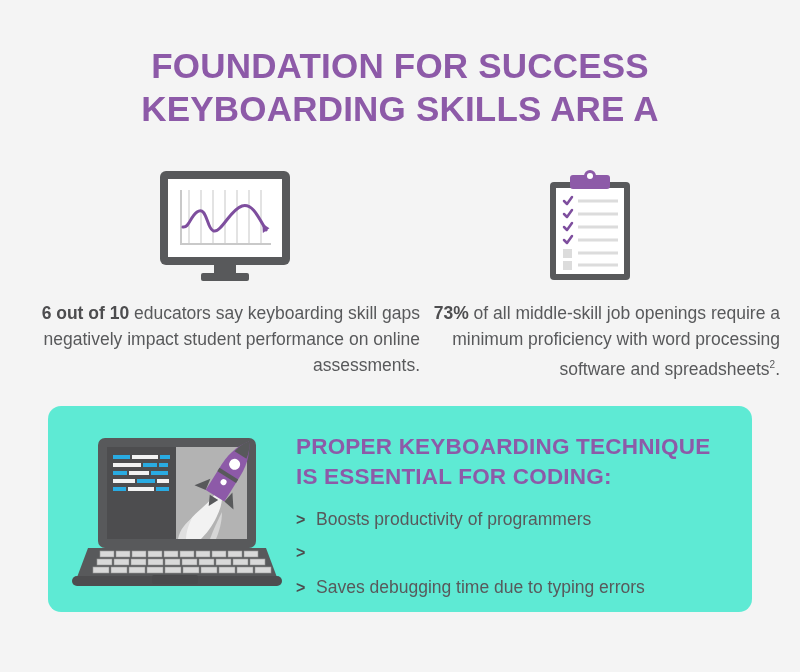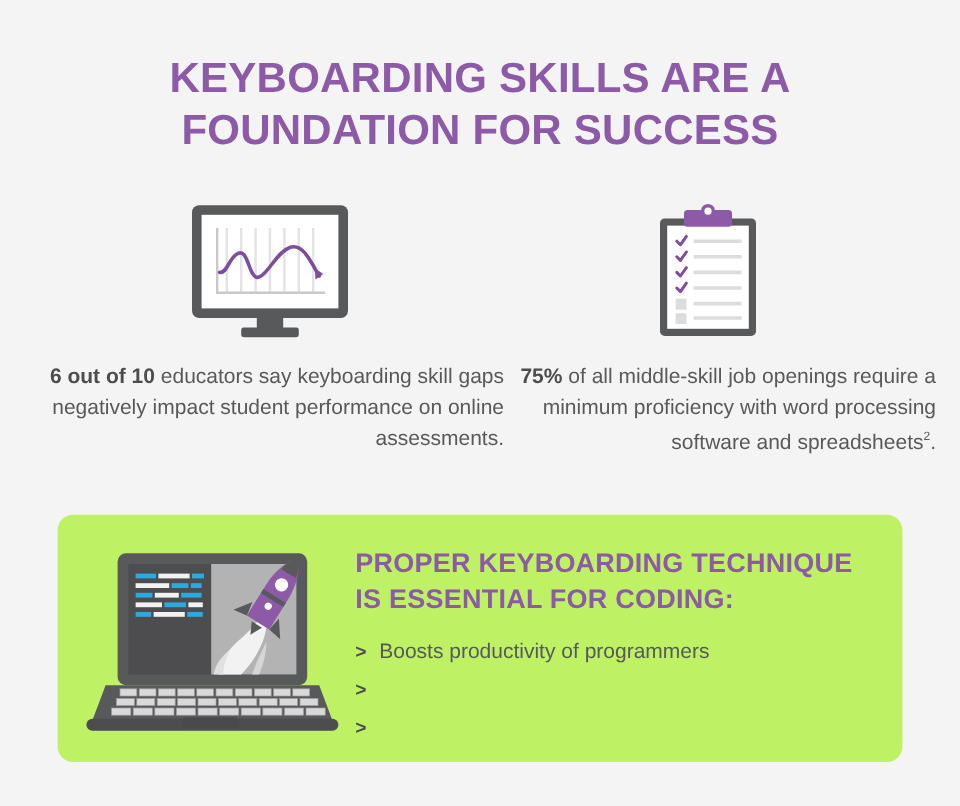--- a/index.html
+++ b/index.html
@@ -55,24 +55,24 @@
     line-height: 26px;
     color: #58595b;
   }
   .stat-text b { font-weight: bold; color: #4d4d4f; }
   .stat-text sup { font-size: 10px; vertical-align: super; }
 
   
   .panel {
     position: absolute;
     left: 48px;
-    top: 429px;
+    top: 406px;
     width: 704px;
     height: 206px;
-    background: #bef264;
+    background: #5eead4;
     border-radius: 13px;
   }
   .panel-laptop {
     position: absolute;
     left: 12px;
     top: 22px;
     width: 230px;
     height: 165px;
   }
   .panel-content {
@@ -110,22 +110,22 @@
     color: #58595b;
     text-align: right;
   }
 
   svg { display: block; }
 </style>
 </head>
 <body>
 
 <div class="title-block">
+  <div class="title-line">FOUNDATION FOR SUCCESS</div>
   <div class="title-line">KEYBOARDING SKILLS ARE A</div>
-  <div class="title-line">FOUNDATION FOR SUCCESS</div>
 </div>
 
 <div class="col col-left">
   <div class="icon-wrap">
     <svg width="132" height="115" viewBox="0 0 132 115">
 
       <rect x="55" y="92" width="22" height="13" fill="#58595b"></rect>
       <rect x="42" y="103" width="48" height="8" rx="2" fill="#58595b"></rect>
 
       <rect x="1" y="1" width="130" height="94" rx="6" fill="#58595b"></rect>
@@ -178,21 +178,21 @@
         <line x1="36" y1="31" x2="76" y2="31"></line>
         <line x1="36" y1="44" x2="76" y2="44"></line>
         <line x1="36" y1="57" x2="76" y2="57"></line>
         <line x1="36" y1="70" x2="76" y2="70"></line>
         <line x1="36" y1="83" x2="76" y2="83"></line>
         <line x1="36" y1="95" x2="76" y2="95"></line>
       </g>
     </svg>
   </div>
   <div class="stat-text">
-    <b>75%</b><span> of all middle-skill job openings require a minimum proficiency with word processing software and spreadsheets</span><sup>2</sup><span>.</span>
+    <b>73%</b><span> of all middle-skill job openings require a minimum proficiency with word processing software and spreadsheets</span><sup>2</sup><span>.</span>
   </div>
 </div>
 
 <div class="panel">
 
   <div class="panel-laptop">
     <svg width="230" height="165" viewBox="0 0 230 165">
 
       <rect x="38" y="10" width="158" height="110" rx="7" fill="#58595b"></rect>
 
@@ -292,16 +292,17 @@
     <div class="bullets">
       <div class="bullet-row">
         <span class="bullet-mark">&gt;</span>
         <span class="bullet-text">Boosts productivity of programmers</span>
       </div>
       <div class="bullet-row">
         <span class="bullet-mark">&gt;</span>
       </div>
       <div class="bullet-row">
         <span class="bullet-mark">&gt;</span>
+        <span class="bullet-text">Saves debugging time due to typing errors</span>
       </div>
     </div>
   </div>
 </div>
 
 </body></html>

